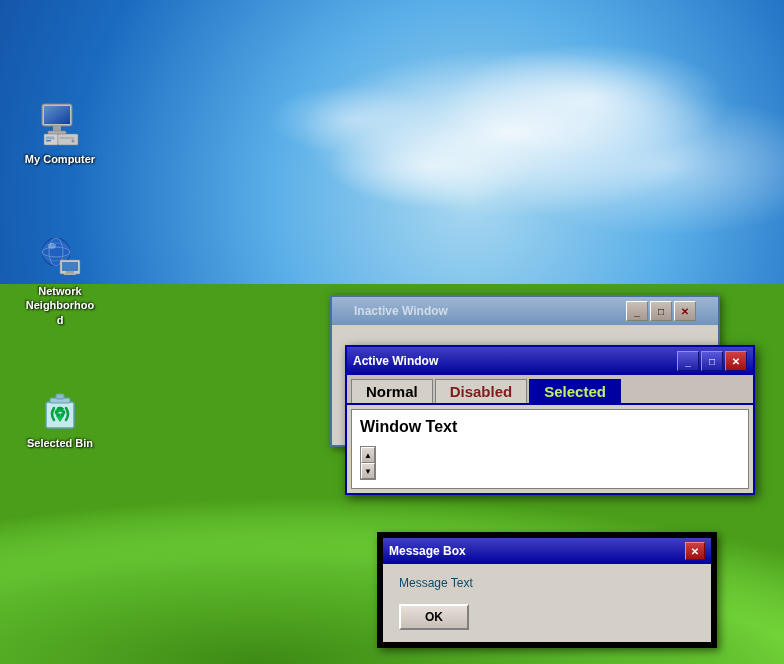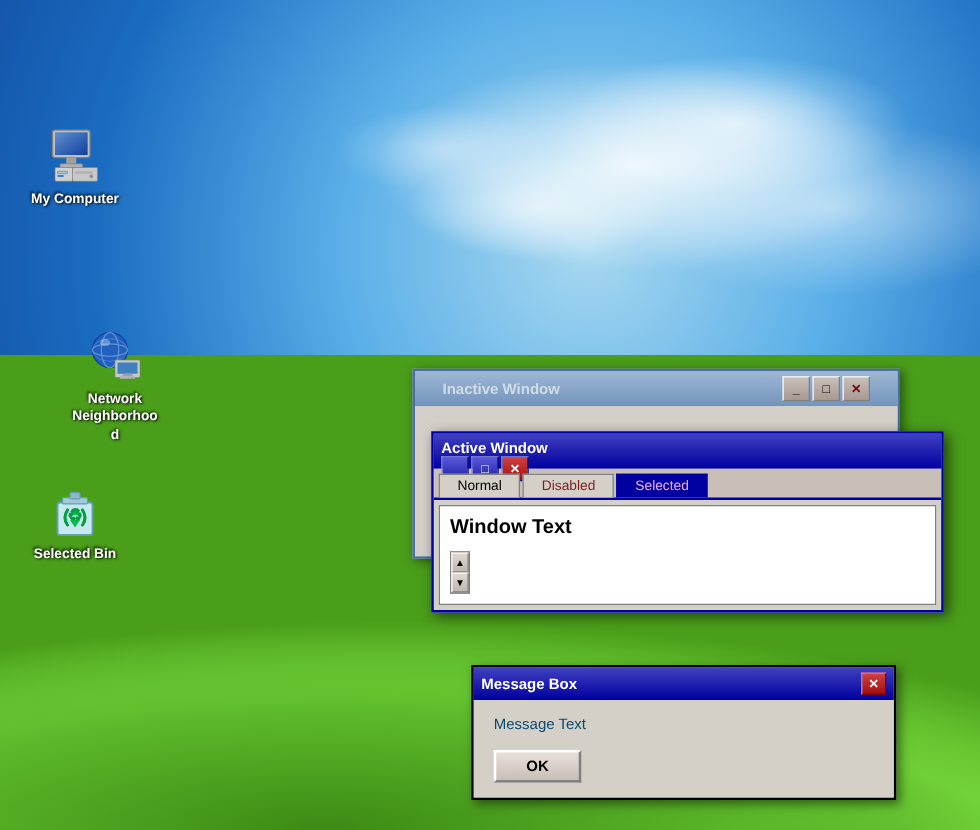--- a/index.html
+++ b/index.html
@@ -84,22 +84,21 @@
     
     .my-computer-icon {
       position: absolute;
       left: 20px;
       top: 96px;
     }
 
     .network-icon {
       position: absolute;
       left: 20px;
-      top: 256px;
-      margin-left: 32px;
+      top: 228px;
     }
 
     .recycle-icon {
       position: absolute;
       left: 20px;
       top: 380px;
     }
 
     
     .window-container {
@@ -166,23 +165,23 @@
       width: 410px;
       border: 2px solid #0000a8;
       background: #d4d0c8;
       box-shadow: 3px 3px 10px rgba(0,0,0,0.6);
     }
 
     .active-title-bar {
       background: linear-gradient(to bottom, #4040c0, #0000a0);
       padding: 4px 6px;
       display: flex;
+      align-items: center;
       justify-content: space-between;
       height: 28px;
-      flex-direction: column;
     }
 
     .active-title-text {
       color: white;
       font-size: 12px;
       font-weight: bold;
     }
 
     .active-title-btns .title-btn {
       background: linear-gradient(to bottom, #5858d8, #2020a8);
@@ -198,38 +197,39 @@
     
     .tab-bar {
       display: flex;
       background: #c8c0b8;
       padding: 4px 4px 0;
       border-bottom: 2px solid #0000a0;
     }
 
     .tab {
       padding: 3px 14px;
-      font-size: 11px;
+      font-size: 15px;
       border: 1px solid #808080;
       border-bottom: none;
       background: #d4d0c8;
       cursor: pointer;
       margin-right: 2px;
+      font-weight: bold;
     }
 
     .tab.normal {
       color: #000;
     }
 
     .tab.disabled {
       color: #7f1d1d;
     }
 
     .tab.selected {
-      color: #f0abfc;
+      color: #bef264;
       background: #0000a0;
       border-color: #0000a0;
     }
 
     
     .window-content {
       background: white;
       margin: 4px;
       padding: 8px;
       display: flex;
@@ -274,21 +274,21 @@
       background: #b0a898;
     }
 
     
     .message-box {
       position: absolute;
       top: 185px;
       left: 30px;
       width: 340px;
       background: #d4d0c8;
-      border: 2px solid #000000;
+      border: 6px solid #000000;
       box-shadow: 3px 3px 8px rgba(0,0,0,0.5);
     }
 
     .message-title-bar {
       background: linear-gradient(to bottom, #4040c0, #0000a0);
       padding: 4px 6px;
       display: flex;
       align-items: center;
       justify-content: space-between;
       height: 26px;

